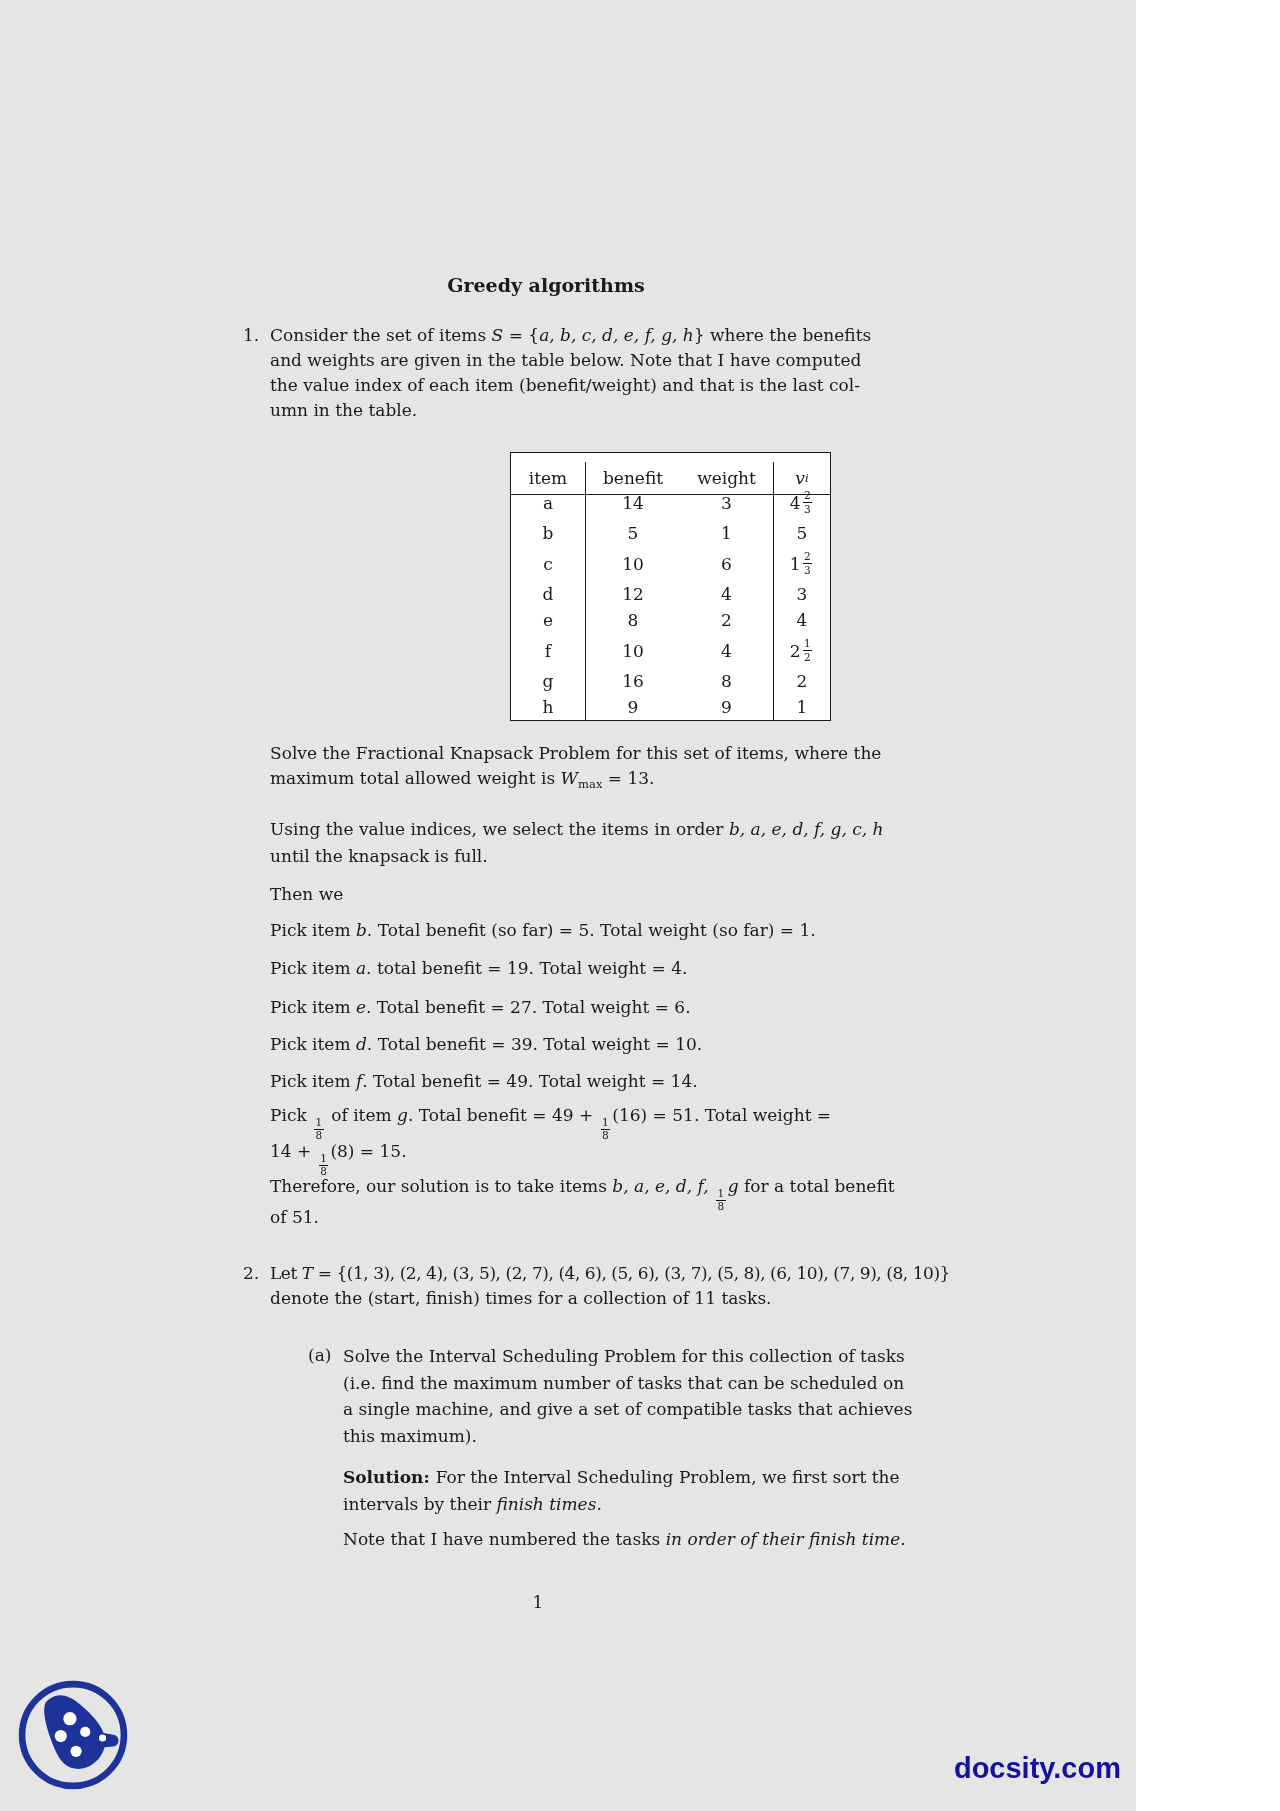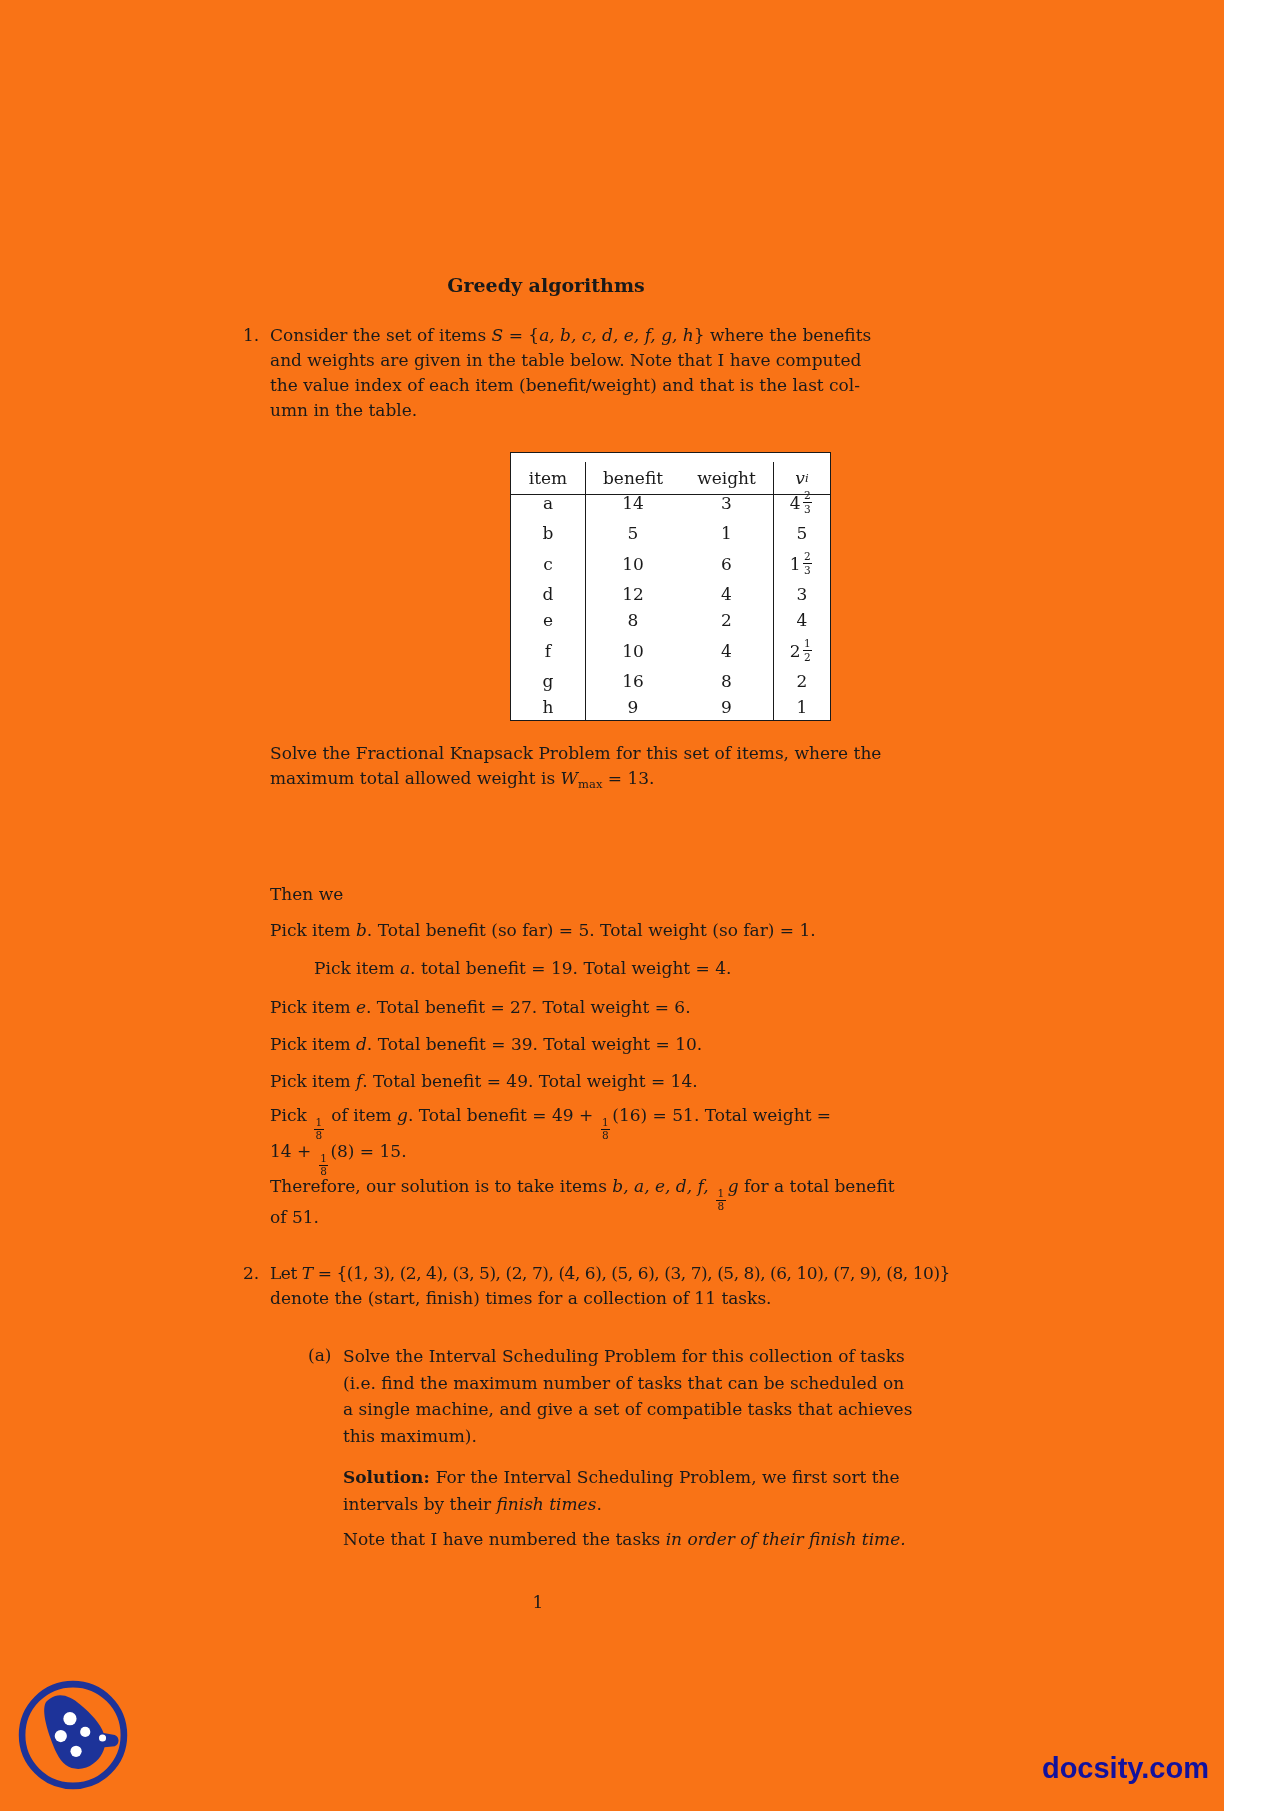--- a/index.html
+++ b/index.html
@@ -3,22 +3,22 @@
 <meta charset="utf-8">
 <style>
   :root{
     --ink:#1a1a1a;
     --logo-blue:#1d3399;
     --brand-blue:#12129e;
   }
   html,body{margin:0;padding:0;background:#ffffff;}
   #page{
     position:relative;
-    width:1224px;height:1811px;
-    background:#f97316;
+    width:1136px;height:1811px;
+    background:#e5e5e5;
     font-family:"DejaVu Serif", serif;
     color:var(--ink);
     overflow:hidden;
   }
   .abs{position:absolute;}
   .line{
     white-space:nowrap;
     font-size:17px;
     line-height:25px;
     color:var(--ink);
@@ -174,28 +174,32 @@
         <div class="tcell c3">
           <span>1</span>
         </div>
       </div>
     </div>
 
   <div class="abs block" style="left:270px;top:741px;">
       <div class="line"><span>Solve the Fractional Knapsack Problem for this set of items, where the</span></div>
       <div class="line"><span>maximum total allowed weight is </span><span class="it">W</span><sub>max</sub><span> = 13.</span></div>
     </div>
+  <div class="abs block lh27" style="left:270px;top:816px;">
+      <div class="line"><span>Using the value indices, we select the items in order </span><span class="it">b, a, e, d, f, g, c, h</span></div>
+      <div class="line"><span>until the knapsack is full.</span></div>
+    </div>
   <div class="abs block" style="left:270px;top:882px;">
       <div class="line"><span>Then we</span></div>
     </div>
 
   <div class="abs block" style="left:270px;top:918px;">
       <div class="line"><span>Pick item </span><span class="it">b</span><span>. Total benefit (so far) = 5. Total weight (so far) = 1.</span></div>
     </div>
-  <div class="abs block" style="left:270px;top:956px;margin-left:44px;">
+  <div class="abs block" style="left:270px;top:956px;">
       <div class="line"><span>Pick item </span><span class="it">a</span><span>. total benefit = 19. Total weight = 4.</span></div>
     </div>
   <div class="abs block" style="left:270px;top:995px;">
       <div class="line"><span>Pick item </span><span class="it">e</span><span>. Total benefit = 27. Total weight = 6.</span></div>
     </div>
   <div class="abs block" style="left:270px;top:1032px;">
       <div class="line"><span>Pick item </span><span class="it">d</span><span>. Total benefit = 39. Total weight = 10.</span></div>
     </div>
   <div class="abs block" style="left:270px;top:1069px;">
       <div class="line"><span>Pick item </span><span class="it">f</span><span>. Total benefit = 49. Total weight = 14.</span></div>

